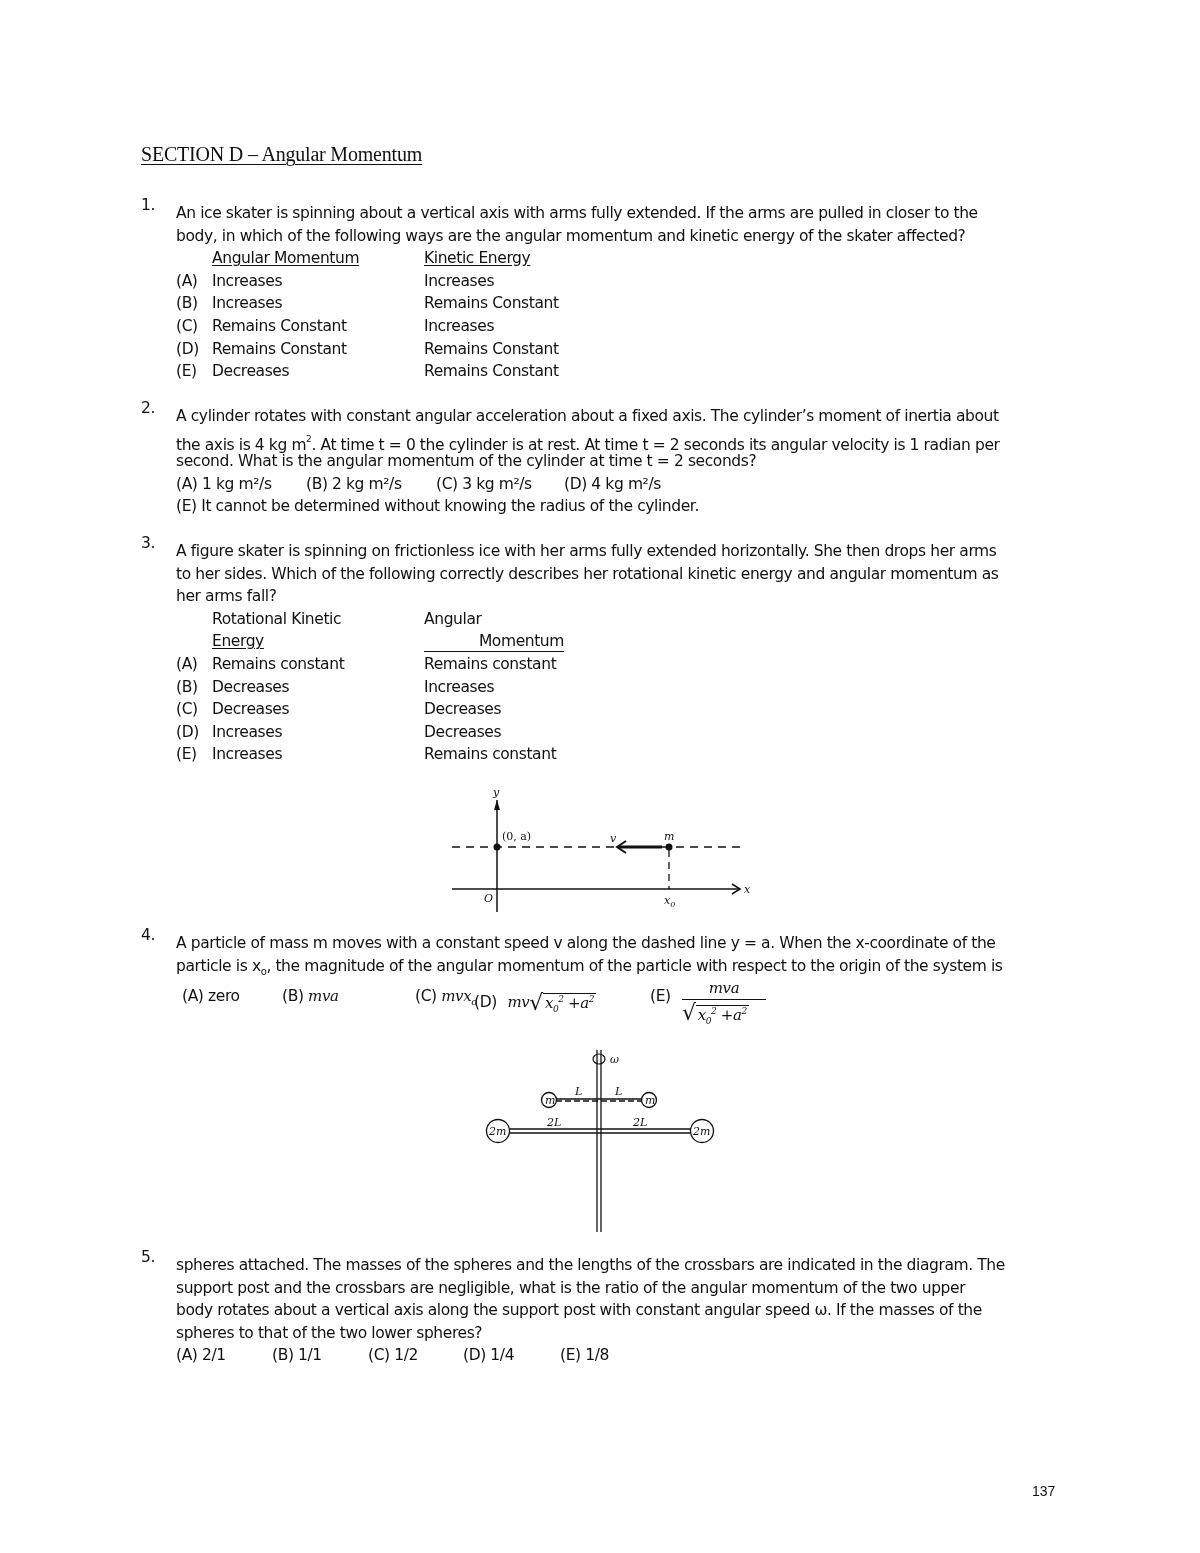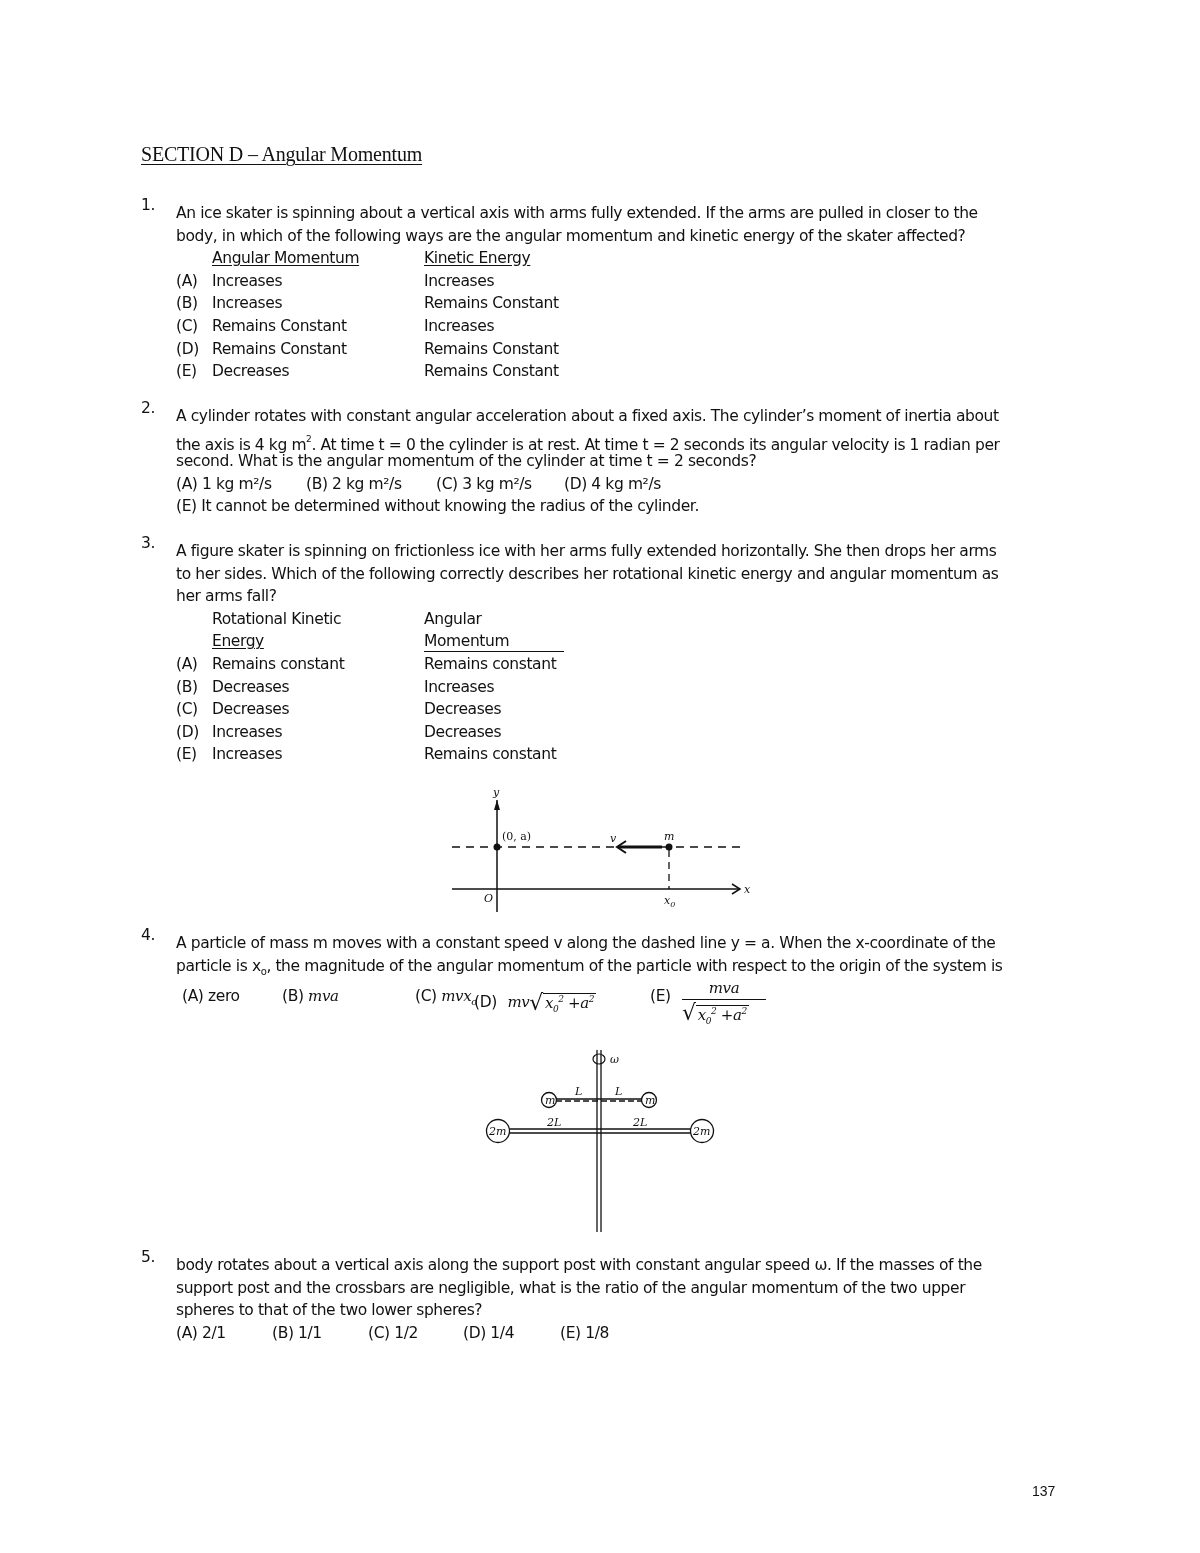--- a/index.html
+++ b/index.html
@@ -15,21 +15,21 @@
     text-underline-offset: 3px; letter-spacing: -0.2px;
   }
   .txt { font-family: "DejaVu Sans", "Liberation Sans", sans-serif; font-size: 15.5px; letter-spacing: -0.4px; }
   .q { position: absolute; left: 141px; width: 930px; }
   .qnum { position: absolute; left: 0; top: 0; }
   .qbody { position: absolute; left: 35px; top: 0; width: 900px; line-height: 22.6px; margin-top: 6px; }
   .line { white-space: nowrap; height: 22.6px; }
   .row { position: relative; height: 22.6px; white-space: nowrap; }
   .c0 { position: absolute; left: 0; }
   .c1 { position: absolute; left: 36px; }
-  .c2 { position: absolute; left: 248px; }
+  .c2 { position: absolute; left: 248px; text-align: right; }
   .u { text-decoration: underline; text-underline-offset: 2px; }
   .mom-ul { display: inline-block; border-bottom: 1.5px solid #111; width: 140px; line-height: 19px; }
   .opts { white-space: nowrap; }
   .opts span.opt { display: inline-block; }
   sup.s { font-size: 9px; vertical-align: 8px; }
   .math { font-family: "DejaVu Serif", "Liberation Serif", serif; font-style: italic; font-size: 15px; }
   .pagenum { position: absolute; left: 1032px; top: 1483px; font-family: "Liberation Sans", sans-serif; font-size: 14px; }
   svg { position: absolute; overflow: visible; }
   .dtext { font-family: "DejaVu Serif", "Liberation Serif", serif; font-style: italic; font-size: 11px; fill: #111; }
 </style>
@@ -203,22 +203,23 @@
     <circle cx="232" cy="86" r="11.5" fill="#fff" stroke="#111" stroke-width="1.3"></circle>
     <text class="dtext" x="19" y="90" font-size="10">2m</text>
     <text class="dtext" x="223" y="90" font-size="10">2m</text>
     <text class="dtext" x="77" y="81">2L</text>
     <text class="dtext" x="163" y="81">2L</text>
   </svg>
 
   <div class="q txt" style="top:1248px;">
     <span class="qnum">5.</span>
     <div class="qbody">
+      <div class="line">spheres attached. The masses of the spheres and the lengths of the crossbars are indicated in the diagram. The</div>
+      <div class="line">support post and the crossbars are negligible, what is the ratio of the angular momentum of the two upper</div>
       <div class="line">body rotates about a vertical axis along the support post with constant angular speed ω. If the masses of the</div>
-      <div class="line">support post and the crossbars are negligible, what is the ratio of the angular momentum of the two upper</div>
       <div class="line">spheres to that of the two lower spheres?</div>
       <div class="line opts">
         <span class="opt" style="width:96px">(A) 2/1</span><span class="opt" style="width:96px">(B) 1/1</span><span class="opt" style="width:95px">(C) 1/2</span><span class="opt" style="width:97px">(D) 1/4</span><span class="opt">(E) 1/8</span>
       </div>
     </div>
   </div>
 
   <div class="pagenum">137</div>
 </div>
 

